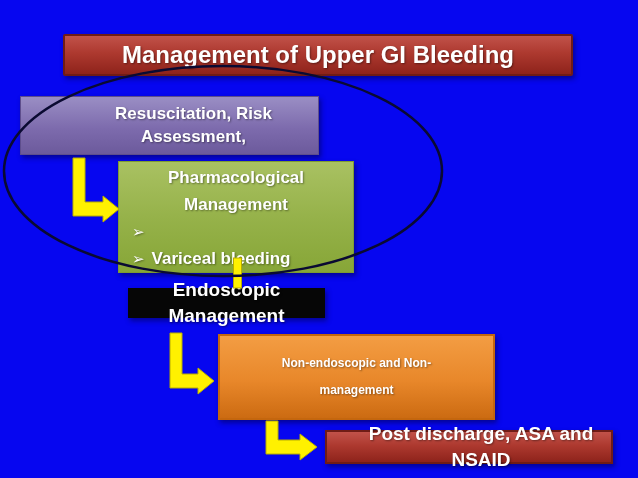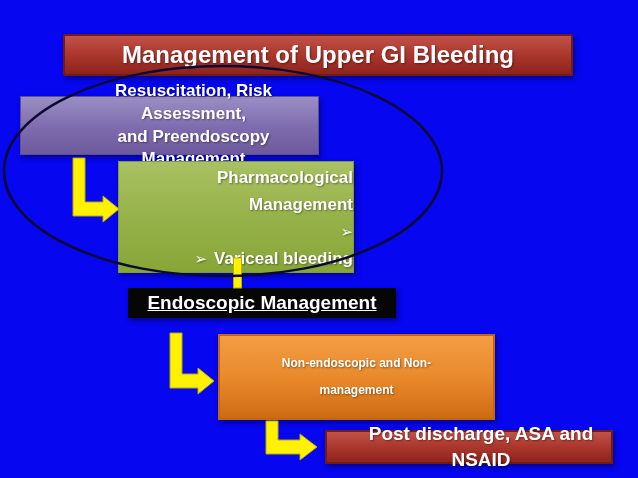--- a/index.html
+++ b/index.html
@@ -43,27 +43,25 @@
     padding-left:48px;
   }
   .green-box{
     left:118px;top:161px;width:236px;height:112px;
     background:linear-gradient(180deg,var(--green-top,#A9C162) 0%,#96B24A 50%,var(--green-bottom,#87A637) 100%);
     border:1px solid #7E9C32;
     font-size:17px;
     line-height:27px;
     justify-content:flex-start;
     padding-top:2px;
-    align-items:flex-end;
   }
   .black-box{
-    left:128px;top:288px;width:268px;height:30px;
+    left:128px;top:288px;width:197px;height:30px;
     background:var(--black-box,#060606);
     font-size:19px;
-    text-decoration:underline;
   }
   .orange-box{
     left:218px;top:334px;width:277px;height:86px;
     background:linear-gradient(180deg,var(--orange-top,#F39D43) 0%,#E8872A 55%,var(--orange-bottom,#CC6B12) 100%);
     border:2px solid var(--orange-border,#C4660E);
     font-size:12px;
     line-height:27px;
   }
   .red2-box{
     left:325px;top:430px;width:288px;height:34px;
@@ -99,21 +97,20 @@
 <body>
 
 <div class="slide">
 
   <div class="box title-box">
     <span>Management of Upper GI Bleeding</span>
   </div>
 
   <div class="box purple-box">
     <span>Resuscitation, Risk Assessment,</span>
-    <span>and Preendoscopy Management</span>
   </div>
 
   <div class="box green-box">
     <span>Pharmacological</span>
     <span>Management</span>
     <div class="bullet-line">
       <span class="bullet-glyph">➢</span>
     </div>
     <div class="bullet-line">
       <span class="bullet-glyph">➢</span>

